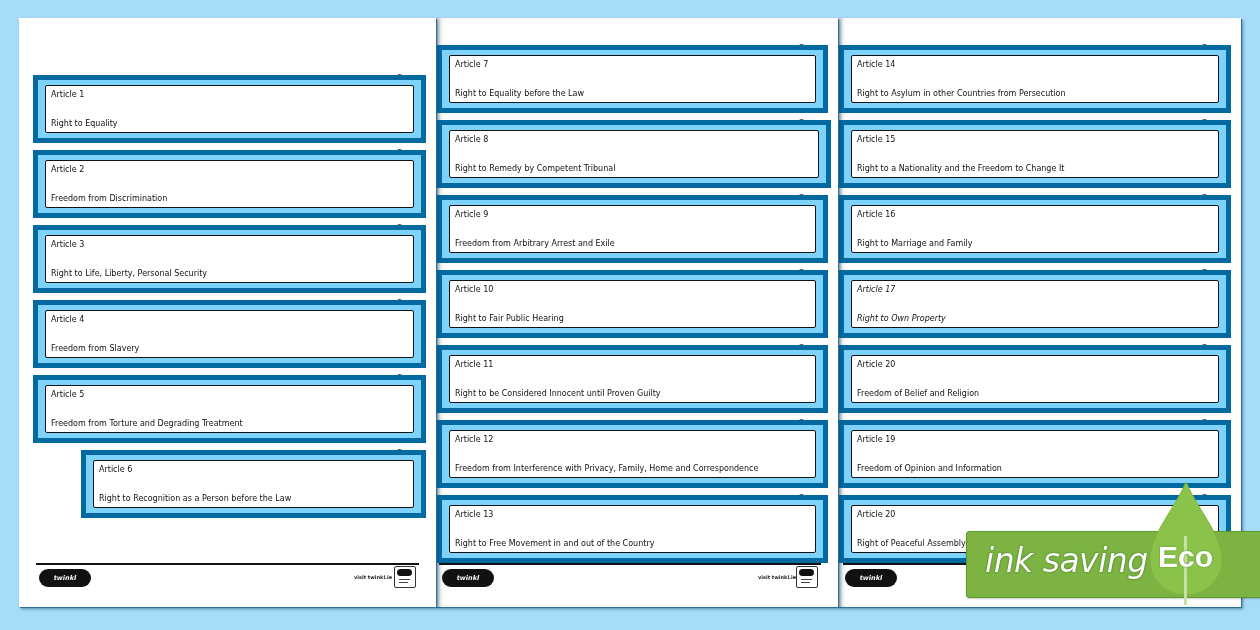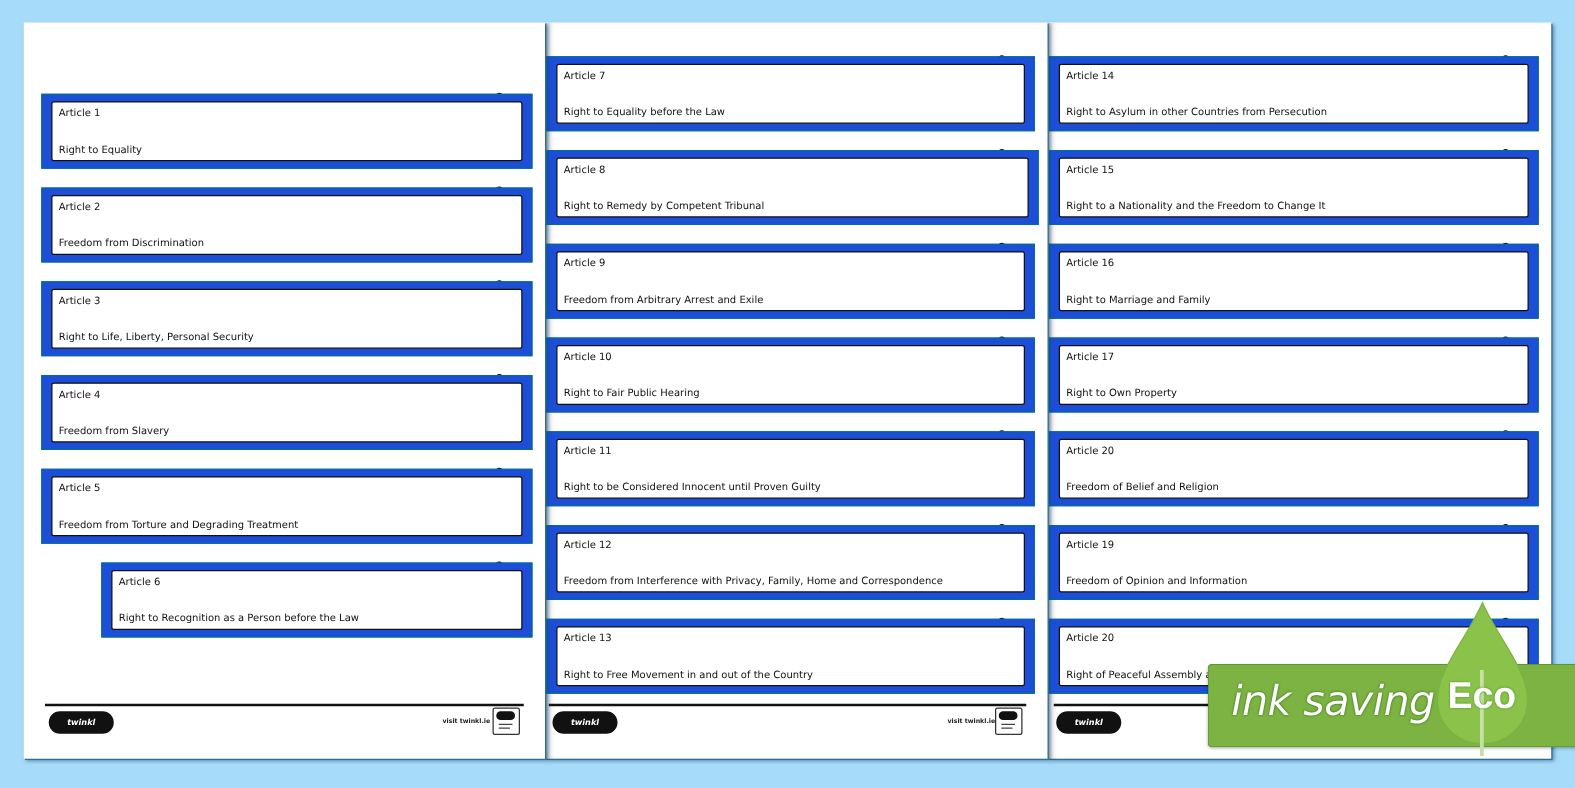--- a/index.html
+++ b/index.html
@@ -19,21 +19,21 @@
   #page-3 { left: 838px; width: 403px; z-index: 1; box-shadow: 1px 1px 0 #2a6f95, 2px 2px 3px rgba(20,70,110,0.55), inset 6px 0 6px -4px rgba(0,0,0,0.35); }
 
   .page-title {
     position: absolute; top: 22px; left: 0; right: 0;
     text-align: center; font-weight: bold; font-size: 21px; color: #111;
     font-family: "DejaVu Sans", sans-serif; letter-spacing: 0.2px;
   }
   .cards { position: absolute; left: 0; right: 0; }
   .card-wrap {
     position: absolute; height: 58px;
-    border: 1px solid #0369a1; background: #1d4ed8;
+    border: 5px solid #0369a1; background: #7dd3fc;
   }
   .card {
     position: absolute; left: 7px; right: 7px; top: 5px; bottom: 5px;
     border: 1.5px solid #111; border-radius: 2px; background: #fff;
   }
   .card .num {
     position: absolute; left: 5px; top: 4px; font-size: 8px; color: #111;
     font-family: "DejaVu Sans", sans-serif;
   }
   .card .right {
@@ -274,21 +274,21 @@
       <div class="card-wrap" style="top: 177px; left: 1px; right: 10px;">
         <div class="card">
           <div class="num">Article 16</div>
           <div class="right">Right to Marriage and Family</div>
         </div>
       </div>
       <div class="scissors" style="top: 245px; right: 32px;"><svg viewBox="0 0 20 10" width="20" height="10">
           <path d="M1 5 Q5 9 10 6 L13 5" stroke="#111" stroke-width="2" fill="none" stroke-linecap="round"></path>
           <circle cx="15.5" cy="4.5" r="2.5" stroke="#111" stroke-width="1.6" fill="none"></circle>
         </svg></div>
-      <div class="card-wrap" style="top: 252px; left: 1px; right: 10px;">
+      <div class="card-wrap" style="top: 252px; left: 1px; right: 10px; font-style: italic;">
         <div class="card">
           <div class="num">Article 17</div>
           <div class="right">Right to Own Property</div>
         </div>
       </div>
       <div class="scissors" style="top: 320px; right: 32px;"><svg viewBox="0 0 20 10" width="20" height="10">
           <path d="M1 5 Q5 9 10 6 L13 5" stroke="#111" stroke-width="2" fill="none" stroke-linecap="round"></path>
           <circle cx="15.5" cy="4.5" r="2.5" stroke="#111" stroke-width="1.6" fill="none"></circle>
         </svg></div>
       <div class="card-wrap" style="top: 327px; left: 1px; right: 10px;">

